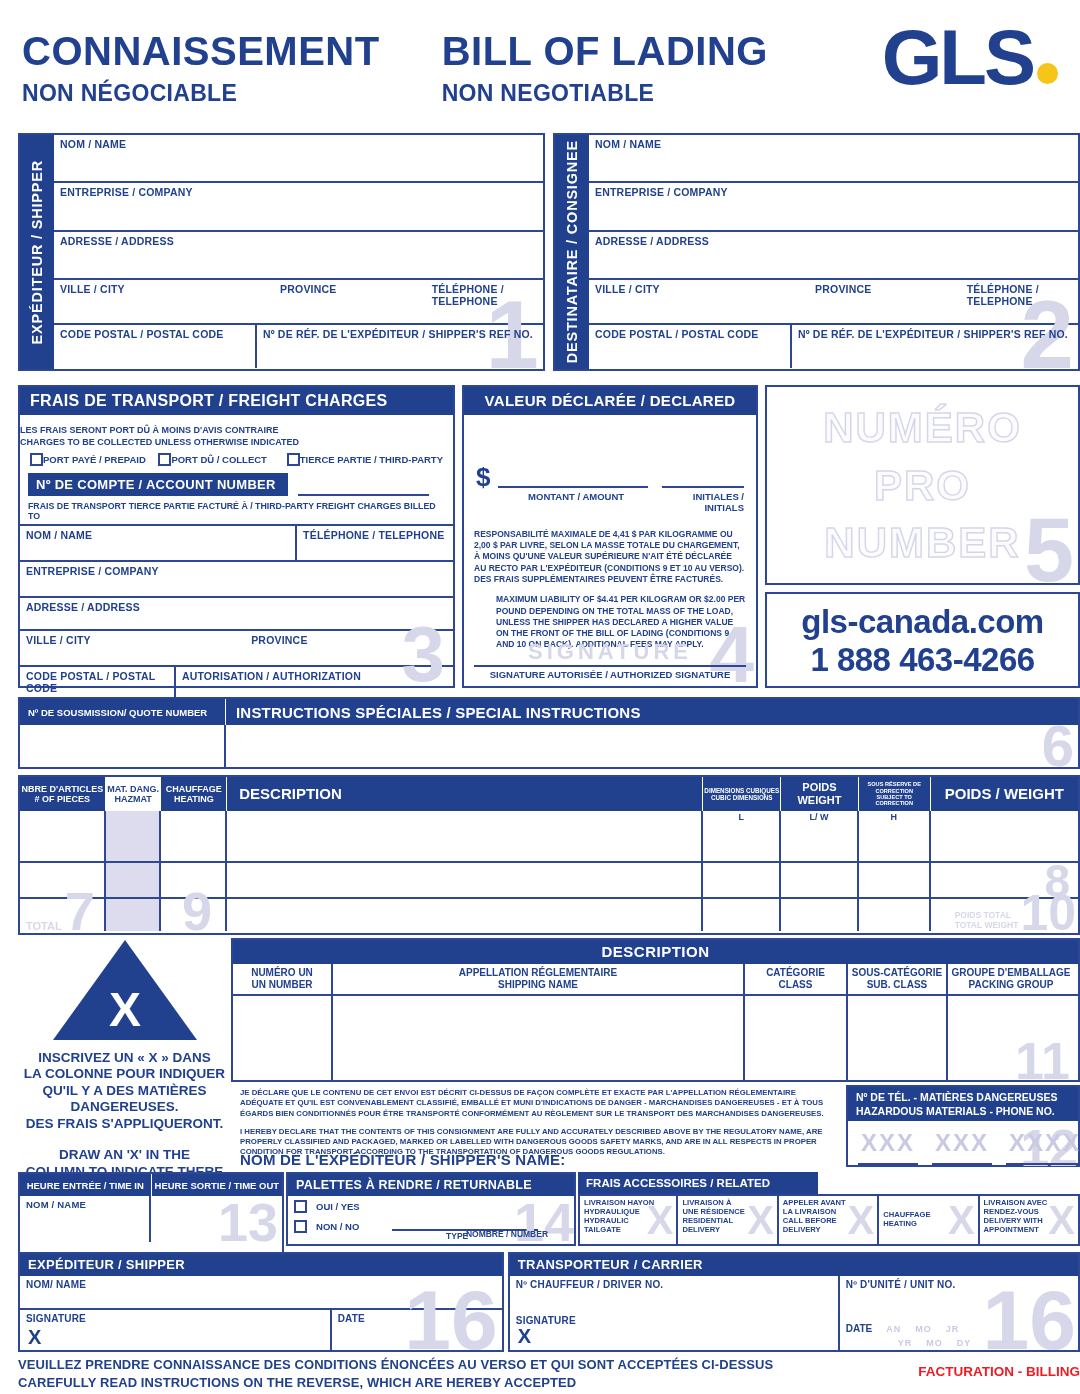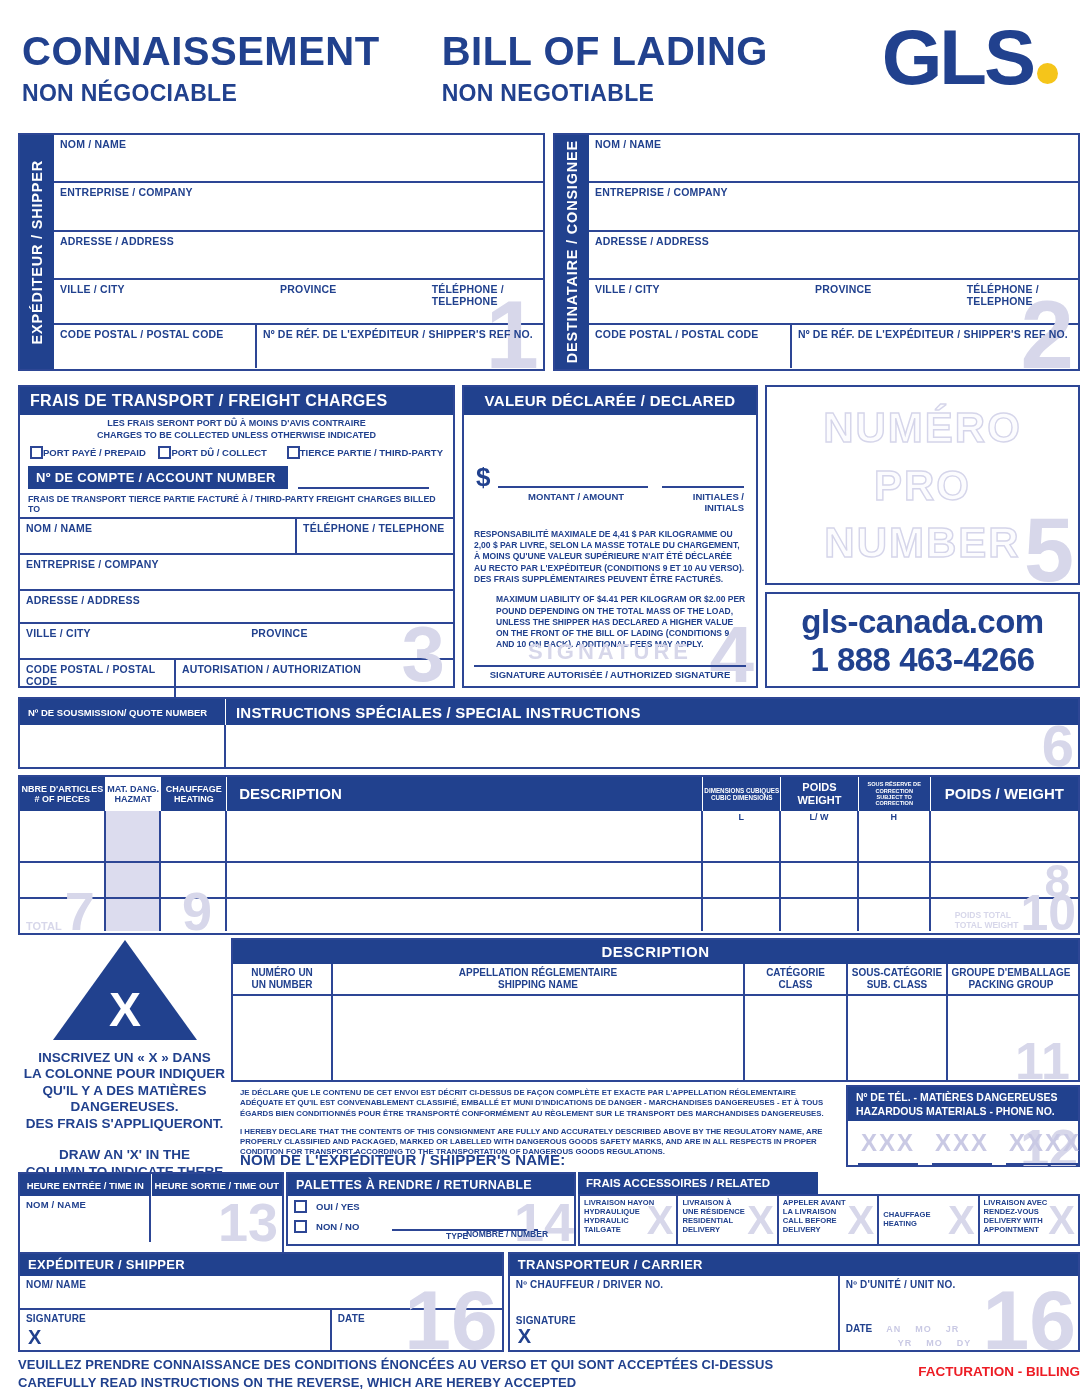--- a/index.html
+++ b/index.html
@@ -30,21 +30,21 @@
   .f-row { position:relative; }
   .f-row + .f-row { border-top:2px solid #2d4695; }
   .h46{height:46px}.h49{height:49px}.h48{height:48px}.h45{height:45px}.h46b{height:45px}
   .split { display:flex; }
   .split .cell { position:relative; }
   .br { border-right:2px solid #2d4695; }
 
   
   .fc { width:437px; height:303px; }
   .fc .title { height:28px; line-height:28px; font-size:16px; padding-left:10px; letter-spacing:.3px; }
-  .fc .notice { text-align:center; font-size:9px; font-weight:700; line-height:1.3; padding-top:3px; }
+  .fc .notice { text-align:left; font-size:9px; font-weight:700; line-height:1.3; padding-top:10px; }
   .fc .opts { display:flex; align-items:center; padding:5px 10px 3px 10px; gap:10px; }
   .fc .opt { display:flex; align-items:center; flex:1; }
   .chk { width:13px; height:13px; border:2px solid #2d4695; background:#fff; display:inline-block; flex:none; }
   .fc .opt .olbl { font-size:9.5px; font-weight:700; white-space:nowrap; }
   .acct-row { display:flex; align-items:flex-end; padding:4px 24px 0 8px;text-align:right; }
   .acct-bar { font-size:13px; padding:4px 12px 4px 8px; letter-spacing:.3px; white-space:nowrap; }
   .acct-line { flex:1; border-bottom:2px solid #2d4695; height:16px; margin-left:10px; }
   .tp-head { font-size:8.8px; font-weight:700; padding:5px 8px 3px 8px; }
   .fc .fgrid { border-top:2px solid #2d4695; }
   .h34{height:34px}.h36{height:36px}.h33{height:33px}.h42{height:42px}

